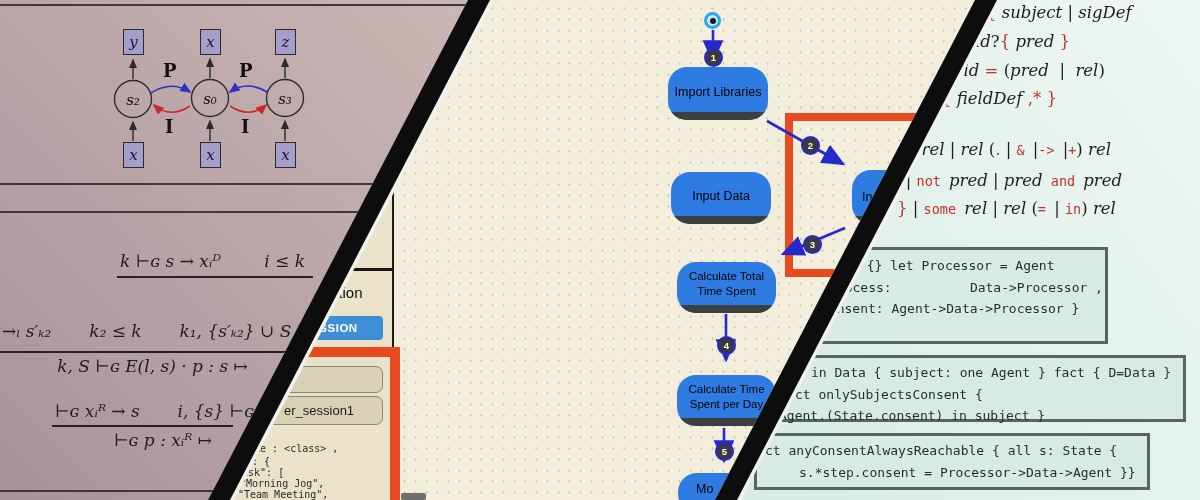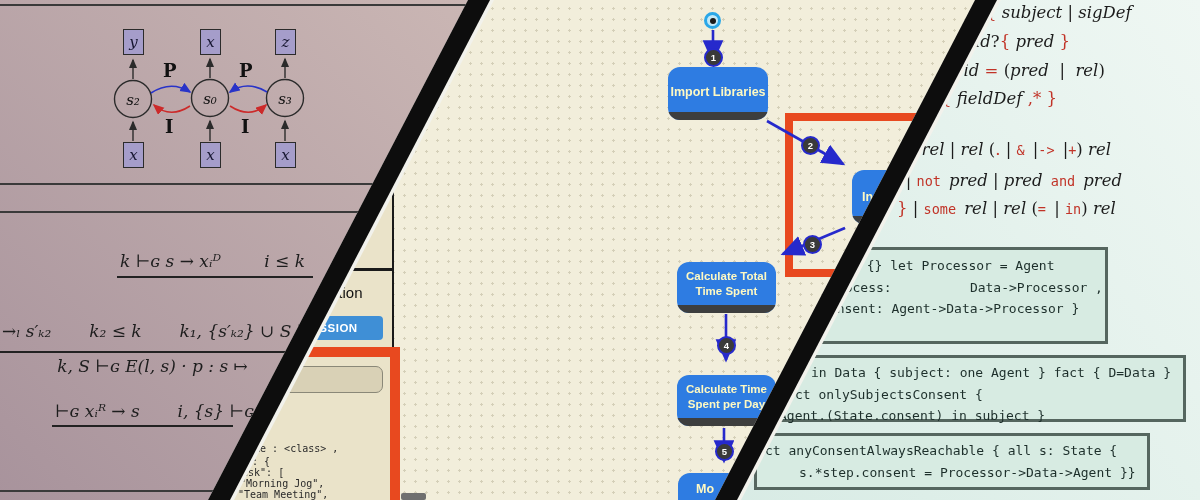--- a/index.html
+++ b/index.html
@@ -25,21 +25,21 @@
   #session-window{position:absolute;left:150px;top:158px;width:244px;height:342px;background:#eae3c9;border-right:2.5px solid #1a1a1a;}
   #session-divider{position:absolute;left:150px;top:268px;width:244px;height:2.5px;background:#1a1a1a;}
   #session-header{position:absolute;left:330px;top:284px;font-size:15px;color:#111;}
   #session-button{position:absolute;left:294px;top:316px;width:89px;height:24px;background:#3f8fd6;border-radius:4px;color:#fff;font-size:11.5px;font-weight:bold;letter-spacing:.5px;display:flex;align-items:center;justify-content:center;}
   .sess-row{position:absolute;left:186px;width:197px;background:#d9d1b6;border:1.5px solid #8a8878;border-radius:7px;font-size:13px;color:#1c1c1c;display:flex;align-items:center;}
   .json-line{position:absolute;font-family:"DejaVu Sans Mono",monospace;font-size:10px;color:#2a2a2a;white-space:pre;}
   #mini-gray{position:absolute;left:401px;top:493px;width:25px;height:7px;background:#6f6f6f;border-radius:2px;}
   .redrect{position:absolute;border:8px solid #e8491f;}
   #red-annot-sessions{left:140px;top:347px;width:260px;height:220px;border-width:10px;}
   #red-annot-flow{left:785px;top:113px;width:228px;height:164px;}
-  .fc-node{position:absolute;background:#2e7ce2;border-radius:12px;color:#fef9c3;font-weight:bold;overflow:hidden;}
+  .fc-node{position:absolute;background:#2e7ce2;border-radius:19px;color:#000000;font-weight:normal;overflow:hidden;}
   .fc-node .bar{position:absolute;left:0;right:0;bottom:0;height:8px;background:#3d3e3e;}
   .fc-label{position:absolute;left:0;right:0;text-align:center;font-size:12.5px;}
   .fc-label2{position:absolute;left:0;right:0;text-align:center;font-size:11.5px;line-height:15px;}
   #start-node{position:absolute;left:704px;top:12px;width:17px;height:17px;border-radius:50%;background:#c3e9f8;border:3px solid #2aa7e8;}
   #start-node .dot{position:absolute;left:50%;top:50%;width:6px;height:6px;margin:-3px 0 0 -3px;border-radius:50%;background:#1b1b1b;}
   .badge{position:absolute;width:19px;height:19px;border-radius:50%;background:#3a3a3a;border:2px solid #2629cc;color:#fff;font-size:9.5px;font-weight:bold;display:flex;align-items:center;justify-content:center;}
 
   
   #panel-left{position:absolute;inset:0;background:linear-gradient(225deg,#d8c7c5 0%,#c9b5b3 45%,#a8939c 100%);
     clip-path:polygon(0 0,479px 0,219px 500px,0 500px);}
@@ -94,20 +94,21 @@
   </section>
 
   <section id="panel-mid">
 
     <div id="session-window"></div>
     <div id="session-divider"></div>
     <div id="session-header">ation</div>
     <div id="session-button">SSION</div>
 
     <div class="sess-row" style="top:366px;height:27px;padding-left:82px">on2</div>
+    <div class="sess-row" style="top:396px;height:29px;padding-left:97px">er_session1</div>
 
     <div class="json-line" style="left:248px;top:443px">ime : &lt;class&gt; ,</div>
     <div class="json-line" style="left:240px;top:456px">a": {</div>
     <div class="json-line" style="left:236px;top:467px">Task": [</div>
     <div class="json-line" style="left:240px;top:478px">"Morning Jog",</div>
     <div class="json-line" style="left:238px;top:489px">"Team Meeting",</div>
     <div id="mini-gray"></div>
 
     <div class="redrect" id="red-annot-sessions"></div>
     <div class="redrect" id="red-annot-flow"></div>
@@ -129,20 +130,24 @@
 
     <div id="start-node">
         <div class="dot"></div>
       </div>
 
     <div class="fc-node" style="left:668px;top:67px;width:100px;height:53px">
       <div class="fc-label" style="top:18px">Import Libraries</div>
       <div class="bar"></div>
     </div>
 
+    <div class="fc-node" style="left:671px;top:172px;width:100px;height:52px">
+      <div class="fc-label" style="top:17px">Input Data</div>
+      <div class="bar"></div>
+    </div>
 
     <div class="fc-node" style="left:852px;top:170px;width:108px;height:54px">
       <div class="fc-label" style="top:20px;left:10px;right:auto">In</div>
       <div class="bar"></div>
     </div>
 
     <div class="fc-node" style="left:677px;top:375px;width:99px;height:51px">
       <div class="fc-label2" style="top:7px">Calculate Time</div>
       <div class="fc-label2" style="top:22px">Spent per Day</div>
       <div class="bar"></div>
@@ -222,20 +227,21 @@
 
     <div class="math mathc" style="left:105px;top:251px;width:215px">k ⊢ɢ s → xᵢᴰ        i ≤ k</div>
     <div class="fracbar" style="left:117px;top:276px;width:196px"></div>
 
     <div class="math" style="left:2px;top:321px">→ₗ s′ₖ₂       k₂ ≤ k       k₁, {s′ₖ₂} ∪ S ⊢</div>
     <div class="fracbar" style="left:0;top:351px;width:290px"></div>
     <div class="math mathc" style="left:25px;top:356px;width:255px">k, S ⊢ɢ E(l, s) · p : s ↦</div>
 
     <div class="math" style="left:55px;top:401px">⊢ɢ xᵢᴿ → s       i, {s} ⊢ɢ</div>
     <div class="fracbar" style="left:52px;top:425px;width:181px"></div>
+    <div class="math mathc" style="left:88px;top:430px;width:150px">⊢ɢ p : xᵢᴿ ↦</div>
   </section>
 
   <div class="stripe-w" id="sw1"></div>
   <div class="stripe-b" id="sb1"></div>
   <div class="stripe-w" id="sw2"></div>
   <div class="stripe-b" id="sb2"></div>
 
 </div>
 
 </body></html>

